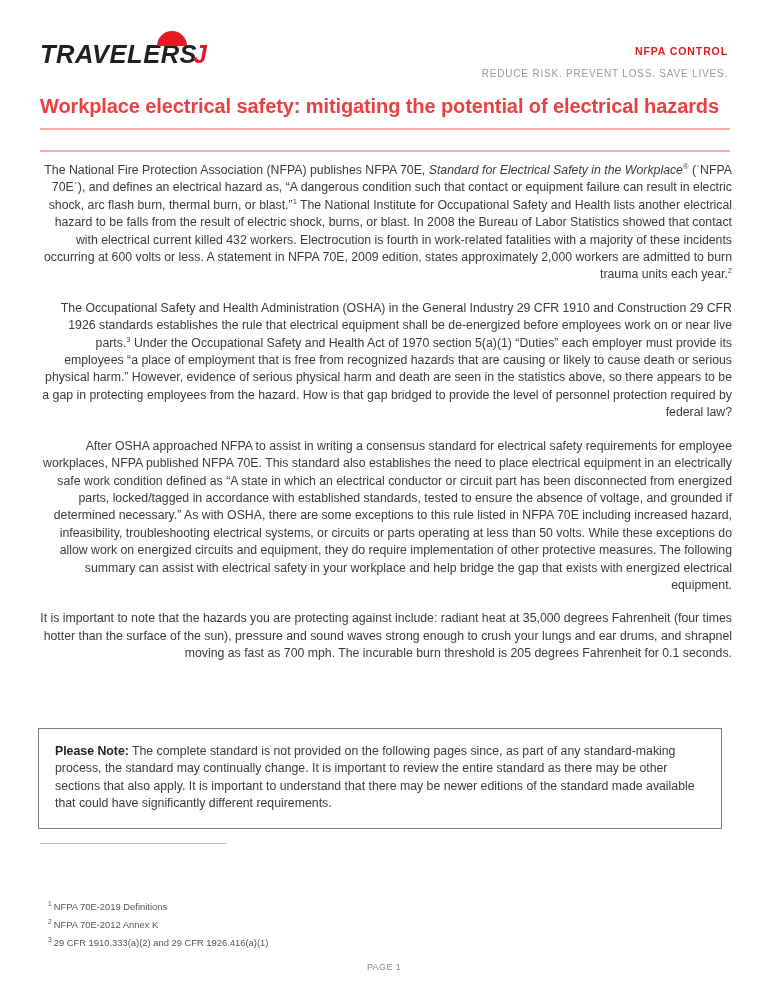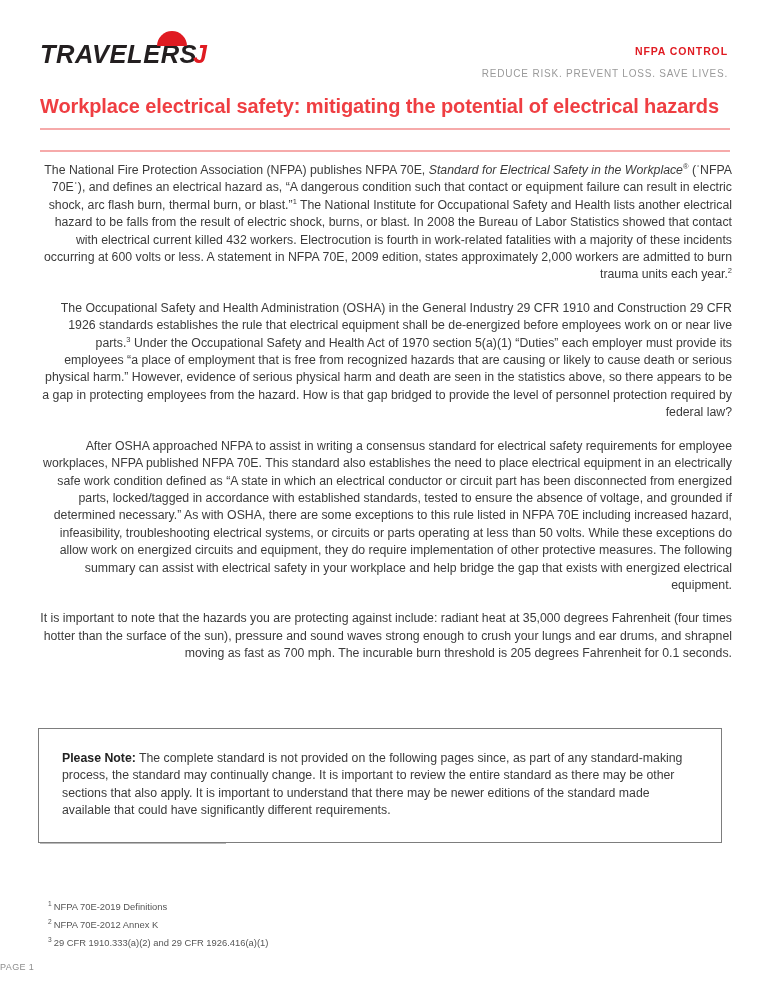--- a/index.html
+++ b/index.html
@@ -145,21 +145,21 @@
   .note-box {
     position: absolute;
     left: 38px;
     top: 728px;
     width: 684px;
     box-sizing: border-box;
     border: 1px solid #7d7d7d;
     padding: 8px 10px 9px 10px;
   }
   .note-box p {
-    margin: 13px;
+    margin: 6px;
     font-size: 12.3px;
     line-height: 17.4px;
     color: #3b3b3b;
   }
   .note-label {
     font-weight: bold;
     color: #222222;
   }
 
   
@@ -187,21 +187,21 @@
     font-size: 6.6px;
     margin-right: 2px;
   }
 
   
   .page-footer {
     position: absolute;
     left: 0;
     top: 962px;
     width: 768px;
-    text-align: left;
+    text-align: center;
     font-size: 9px;
     letter-spacing: 0.4px;
     color: #8d8d8d;
   }
 </style>
 </head>
 <body>
 
 <div class="page">
 

